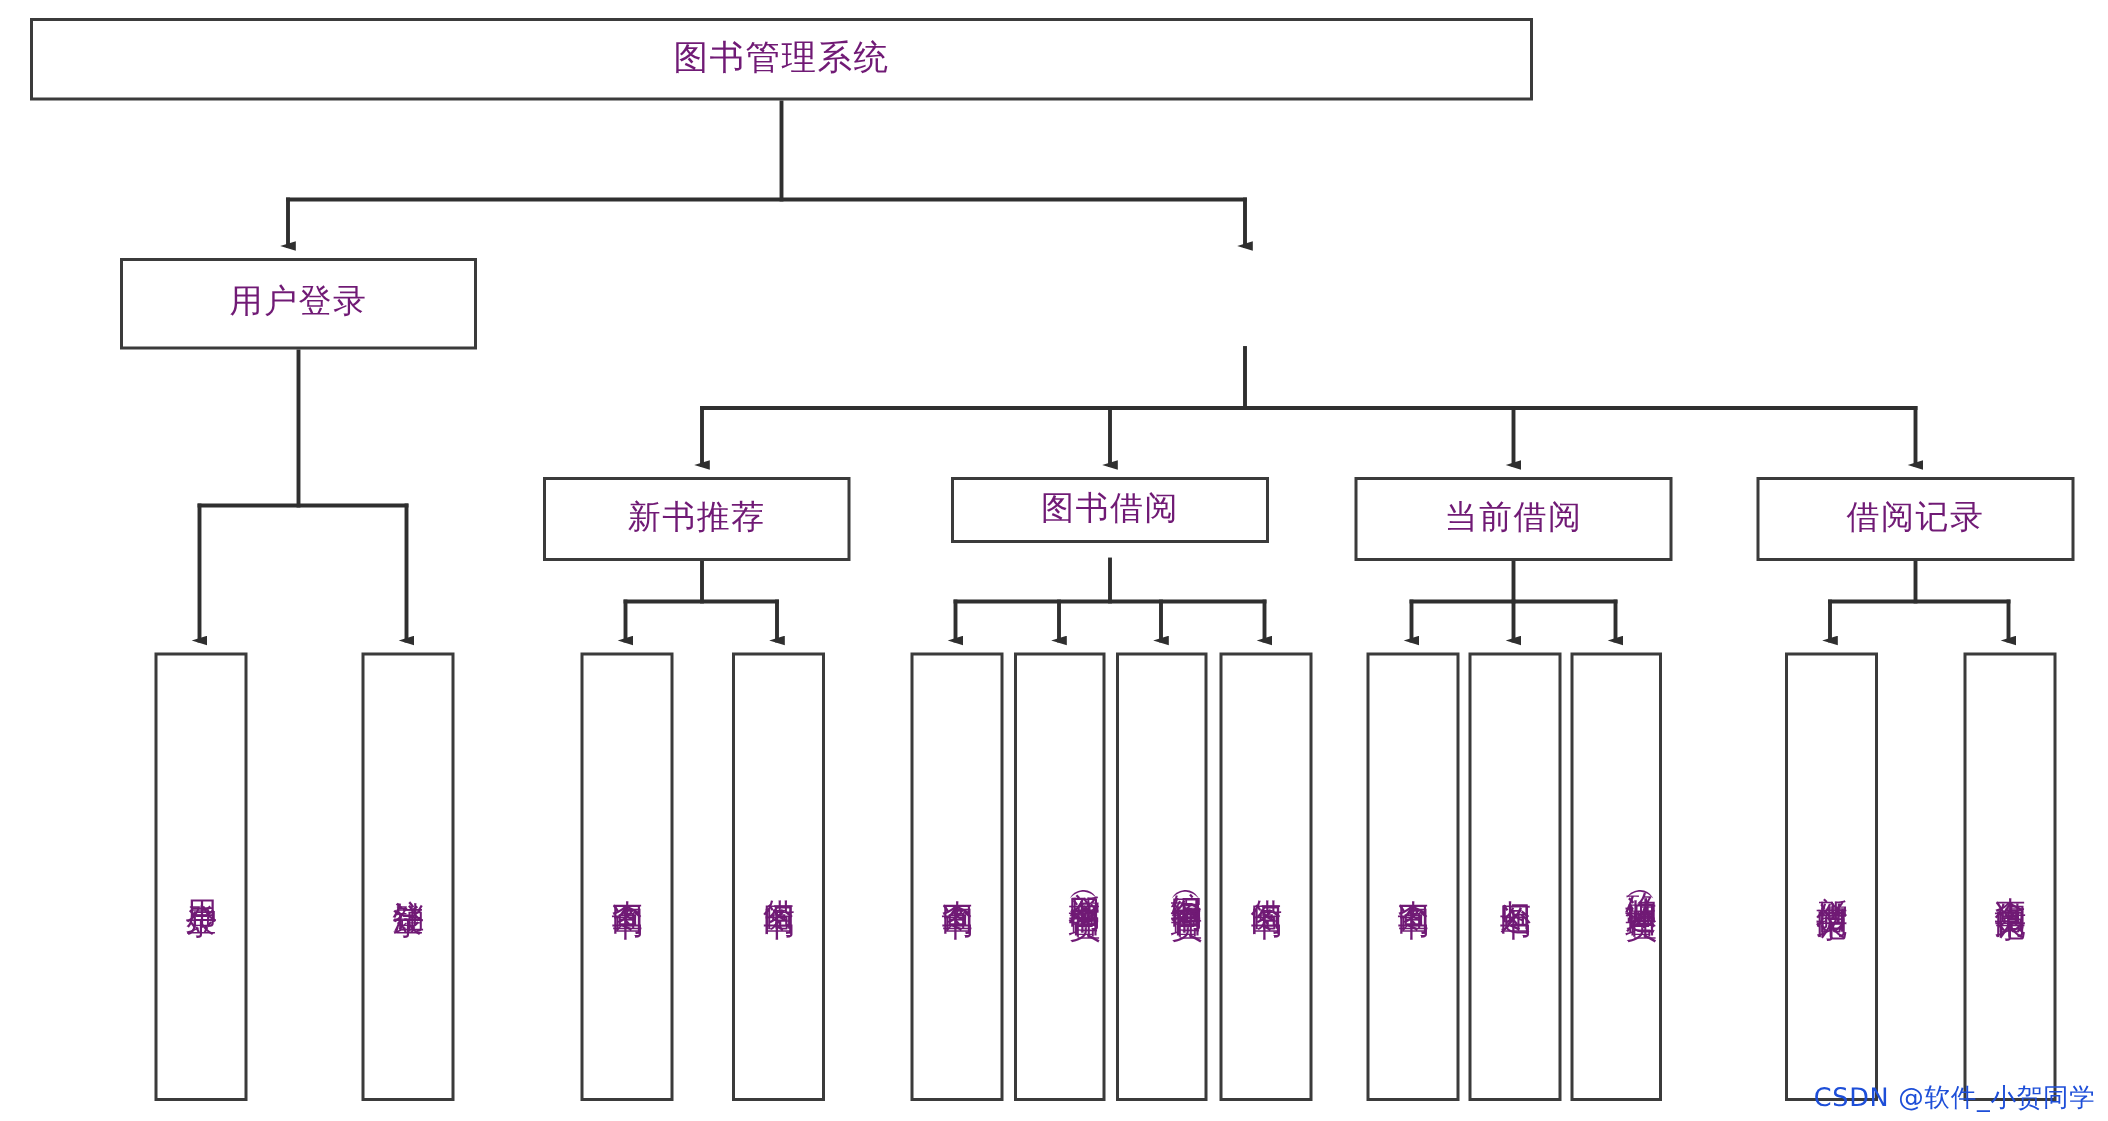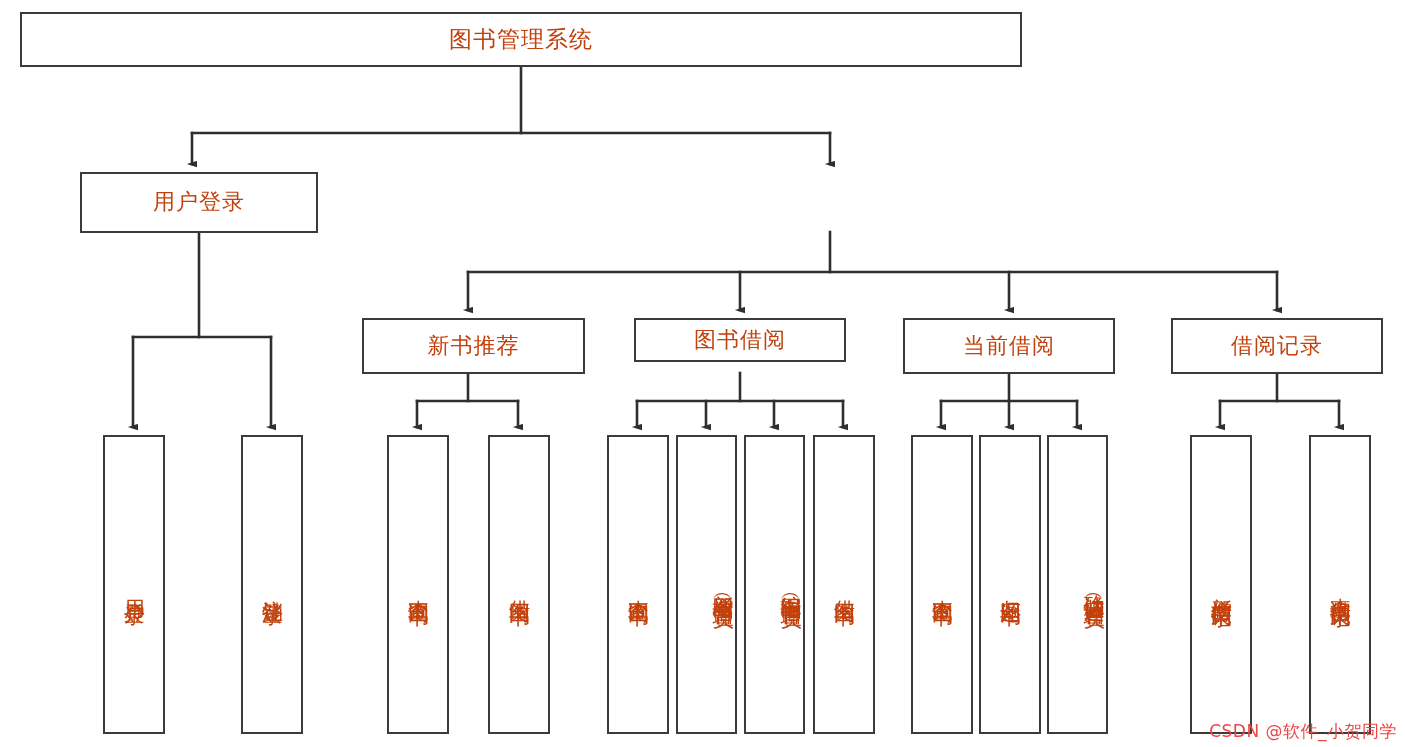--- a/index.html
+++ b/index.html
@@ -12,21 +12,21 @@
     position:relative;
   }
   #diagram-root{position:absolute;left:0;top:0;width:1405px;height:747px;}
   svg#connectors{position:absolute;left:0;top:0;width:1405px;height:747px;}
 
   .node{
     position:absolute;
     box-sizing:border-box;
     background:#ffffff;
     border:2px solid #3b3b3b;
-    color:#c2410c;
+    color:#701a75;
     display:flex;
     align-items:center;
     justify-content:center;
     text-align:center;
     z-index:3;
   }
   .node-h{ font-size:22px; letter-spacing:1px; line-height:1.1; }
   .node-root{ font-size:23px; }
   .node-v{
     font-size:21px;
@@ -37,21 +37,21 @@
     align-items:flex-start;
     justify-content:center;
     line-height:1.18;
   }
   .node-v.mid{ align-items:center; }
 
   .watermark{
     position:absolute;
     right:8px;bottom:4px;
     font-size:17px;
-    color:#ef4444;
+    color:#1d4ed8;
     letter-spacing:0.5px;
     z-index:5;
     white-space:nowrap;
     font-family:"DejaVu Sans","Liberation Sans",sans-serif;
   }
 </style>
 </head>
 <body>
 
 <div id="diagram-root">
@@ -103,21 +103,21 @@
       <path d="M 1220 401 L 1339 401"></path>
       <path d="M 1220 401 L 1220 427" marker-end="url(#arw)"></path>
       <path d="M 1339 401 L 1339 427" marker-end="url(#arw)"></path>
     </g>
   </svg>
 
   <div class="node node-h node-root" style="left:20px;top:12px;width:1002px;height:55px;">图书管理系统</div>
 
   <div class="node node-h" style="left:80px;top:172px;width:238px;height:61px;">用户登录</div>
 
-  <div class="node node-h" style="left:362px;top:318px;width:223px;height:56px;text-align:center;">新书推荐</div>
+  <div class="node node-h" style="left:362px;top:318px;width:205px;height:56px;text-align:center;">新书推荐</div>
   <div class="node node-h" style="left:634px;top:318px;width:212px;height:44px;">图书借阅</div>
   <div class="node node-h" style="left:903px;top:318px;width:212px;height:56px;">当前借阅</div>
   <div class="node node-h" style="left:1171px;top:318px;width:212px;height:56px;">借阅记录</div>
 
   <div class="node node-v mid" style="left:103px;top:435px;width:62px;height:299px;">用户登录</div>
   <div class="node node-v mid" style="left:241px;top:435px;width:62px;height:299px;">注销登录</div>
 
   <div class="node node-v mid" style="left:387px;top:435px;width:62px;height:299px;">查询图书</div>
   <div class="node node-v mid" style="left:488px;top:435px;width:62px;height:299px;">借阅图书</div>
 

